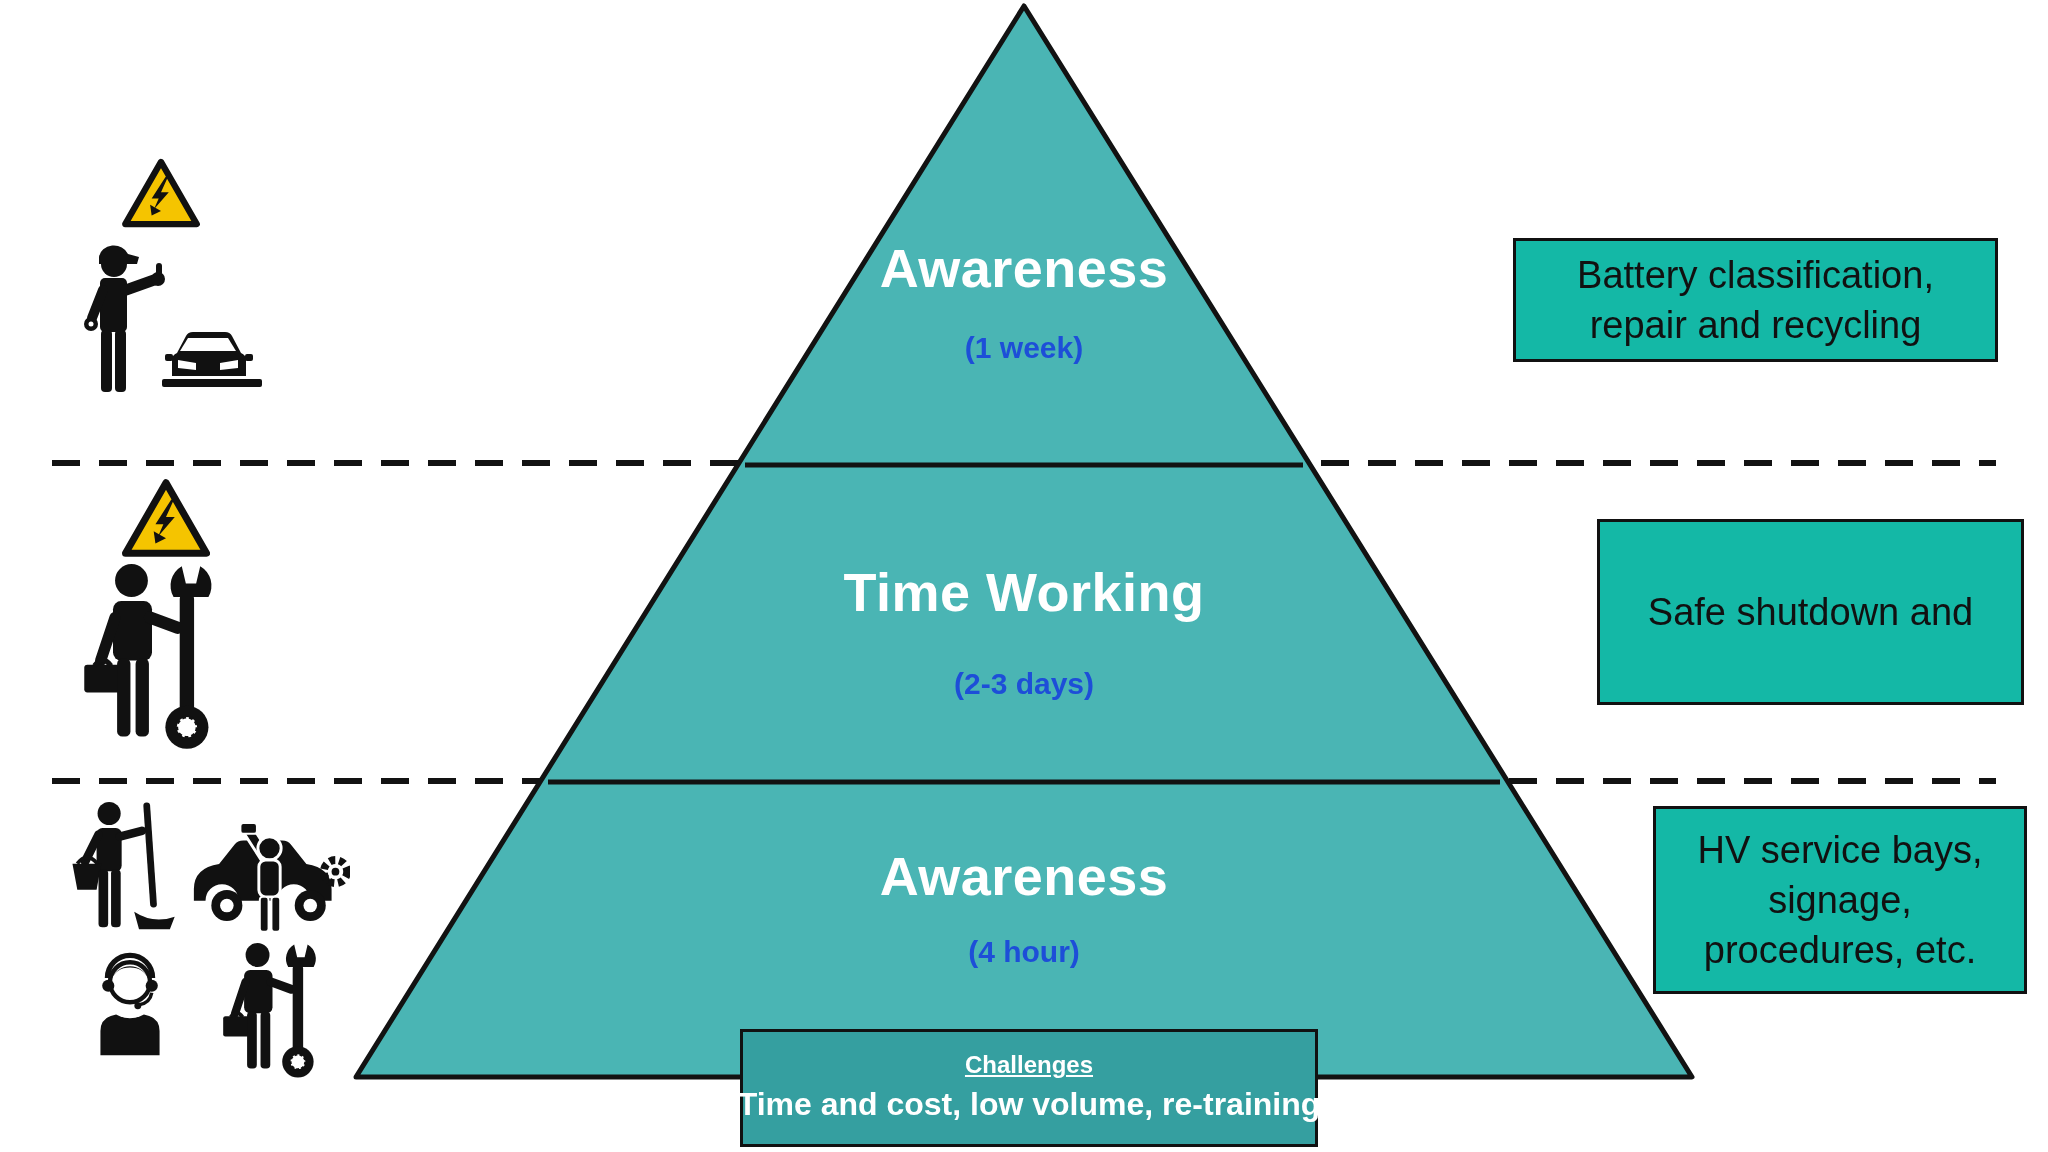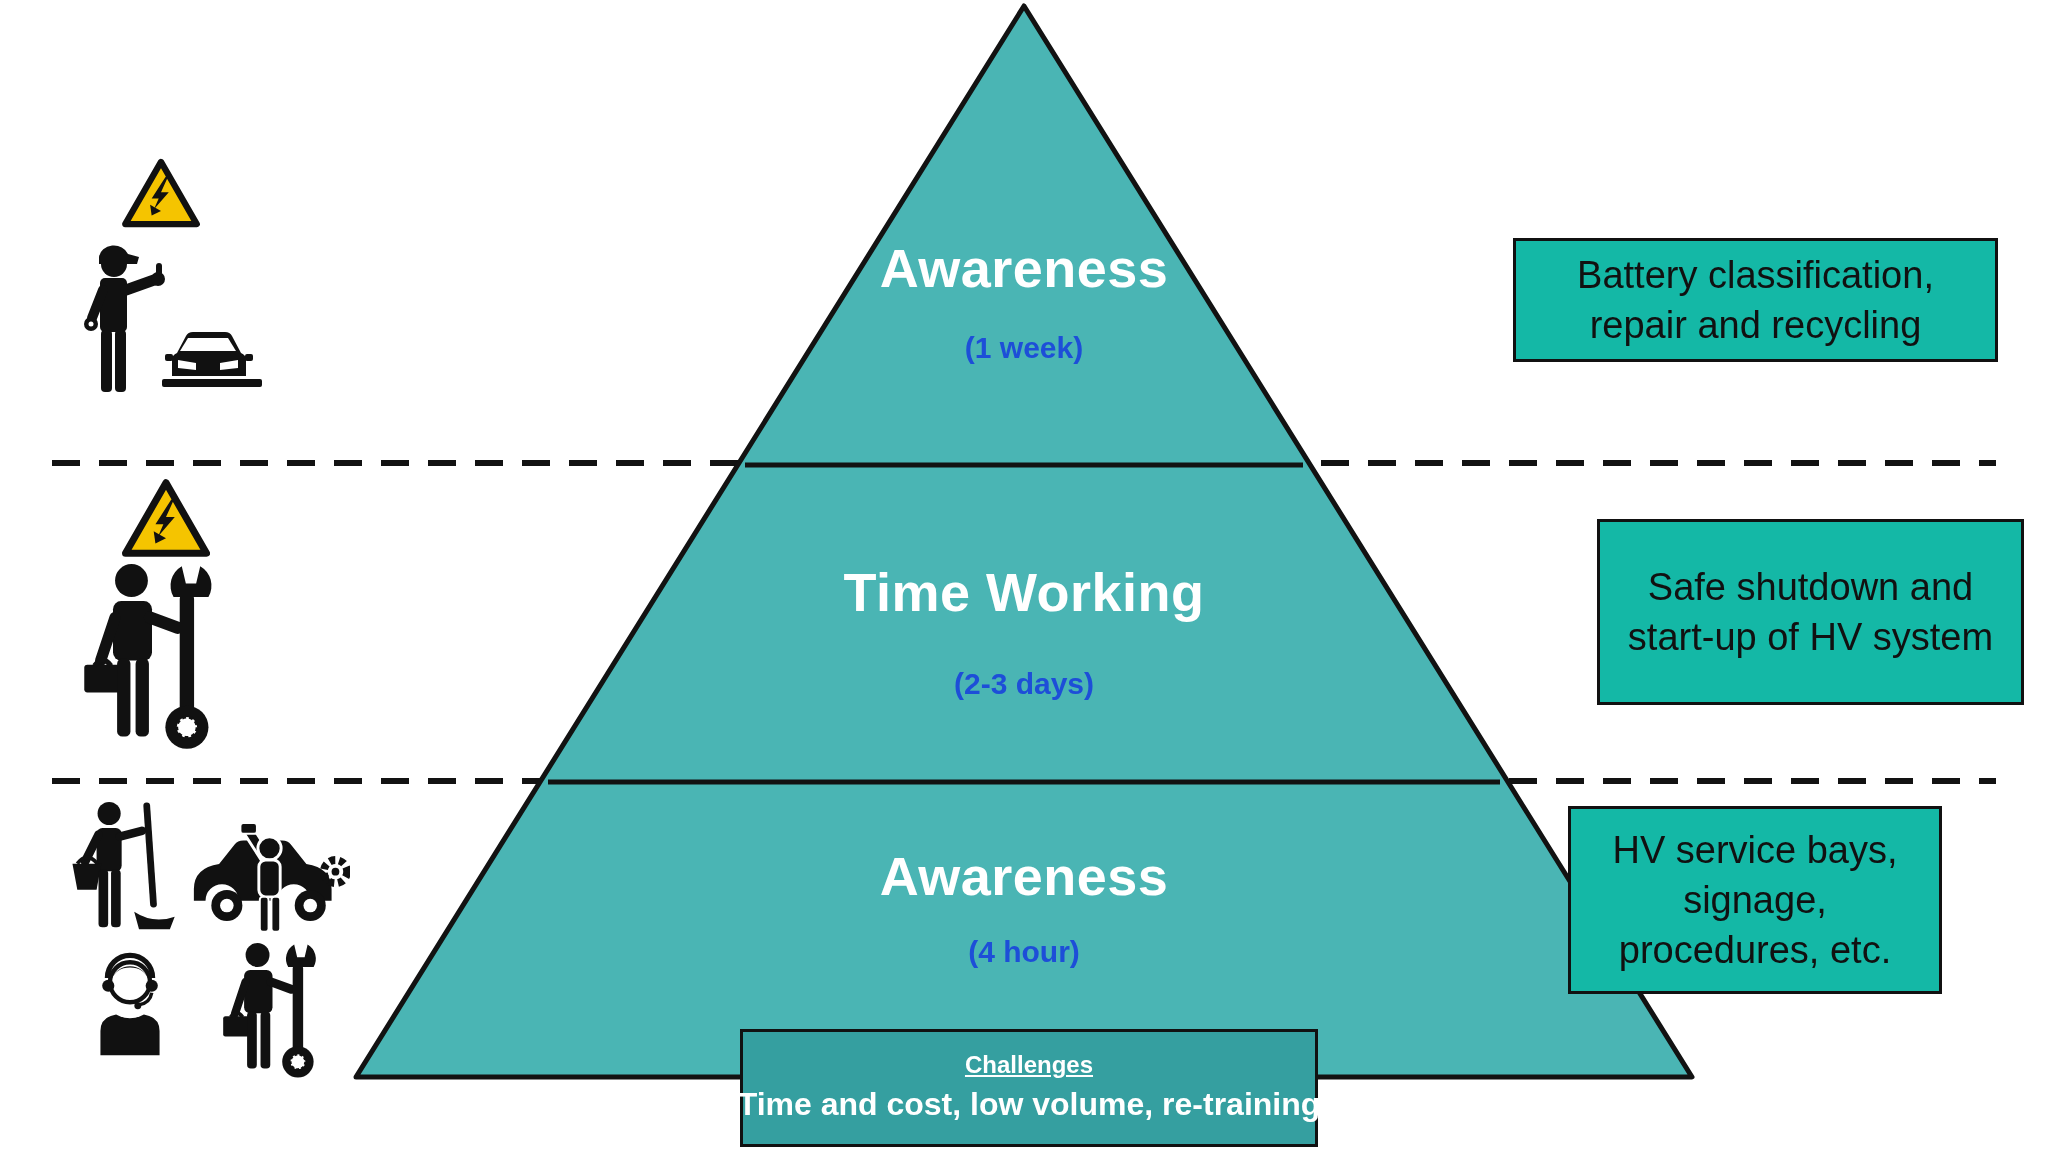--- a/index.html
+++ b/index.html
@@ -60,24 +60,23 @@
   <div class="abs level-title" style="left:1024px;top:876px;">Awareness</div>
   <div class="abs level-duration" style="left:1024px;top:952px;">(4 hour)</div>
 
   <div class="abs side-box" style="left:1513px;top:238px;width:479px;height:118px;">
     <div>Battery classification,</div>
     <div>repair and recycling</div>
   </div>
 
   <div class="abs side-box" style="left:1597px;top:519px;width:421px;height:180px;">
     <div>Safe shutdown and</div>
-    <div>start-up of HV system</div>
-  </div>
-
-  <div class="abs side-box" style="left:1568px;top:806px;width:368px;height:182px;align-items:center;">
+  </div>
+
+  <div class="abs side-box" style="left:1653px;top:806px;width:368px;height:182px;align-items:center;">
     <div>HV service bays,</div>
     <div>signage,</div>
     <div>procedures, etc.</div>
   </div>
 
   <div class="abs challenges-box" style="left:740px;top:1029px;width:572px;height:112px;">
     <div class="challenges-heading">Challenges</div>
     <div class="challenges-detail">Time and cost, low volume, re-training</div>
   </div>
 

